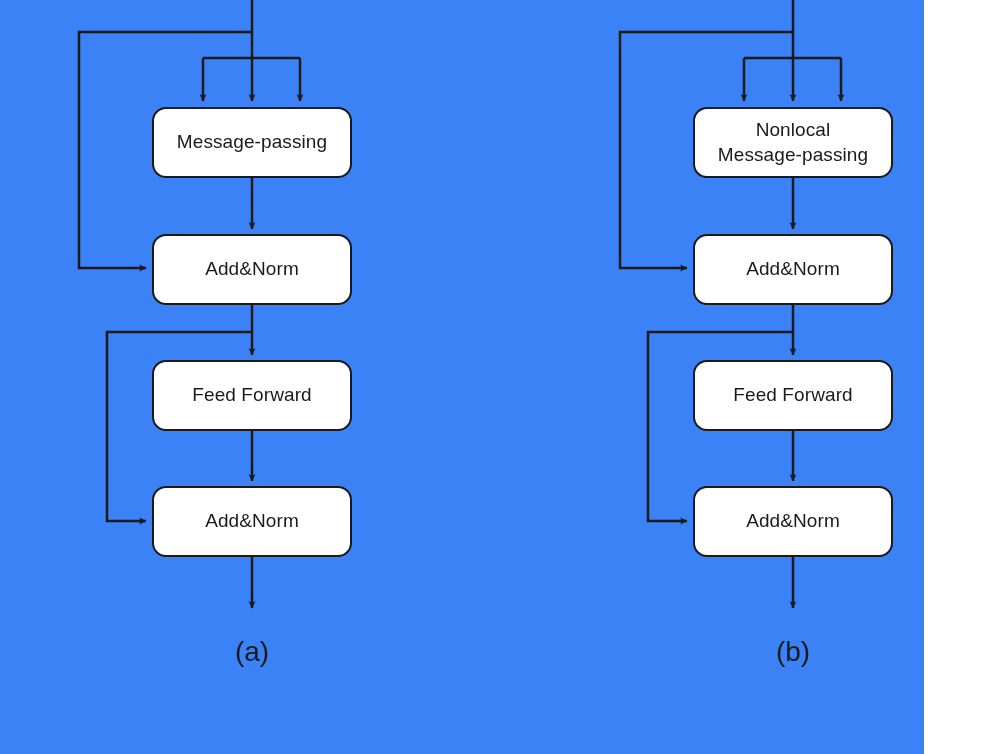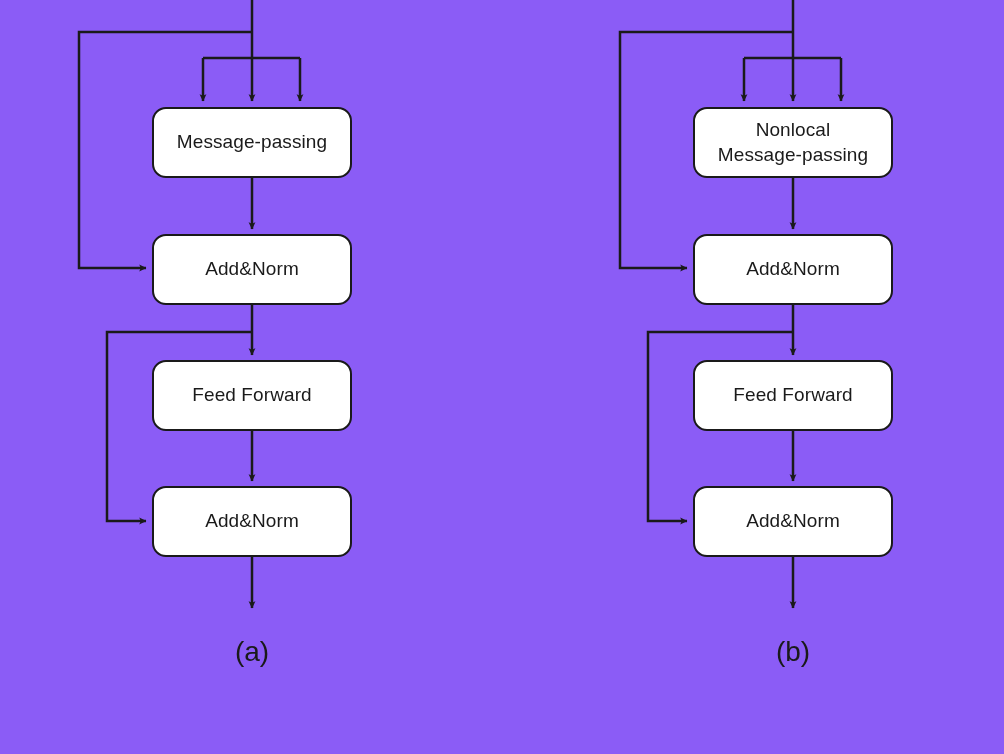--- a/index.html
+++ b/index.html
@@ -10,23 +10,23 @@
   }
   body {
     width: 1004px;
     height: 754px;
     font-family: "Liberation Sans", sans-serif;
     color: #1a1a1a;
     overflow: hidden;
   }
   #figure {
     position: relative;
-    width: 1004px;
+    width: 924px;
     height: 754px;
-    background: #8b5cf6;
+    background: #3b82f6;
     text-decoration: underline;
   }
   .panel {
     position: absolute;
     top: 0;
     width: 460px;
     height: 700px;
   }
   #panel-a { left: 0px; }
   #panel-b { left: 541px; }

